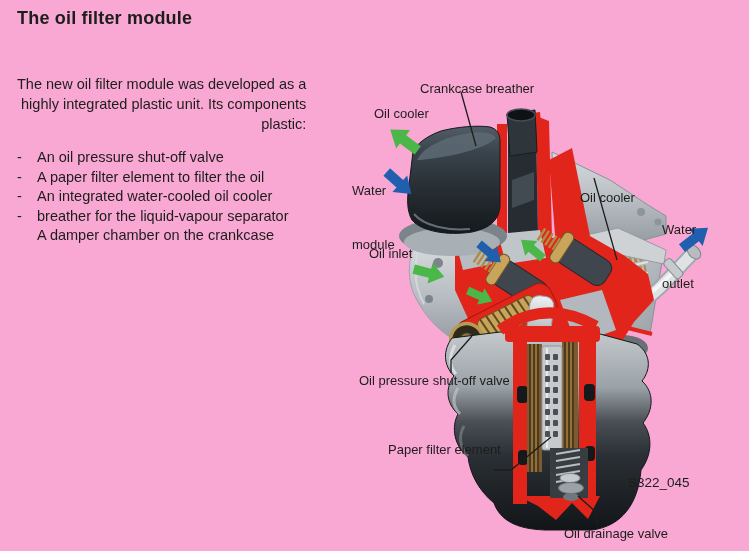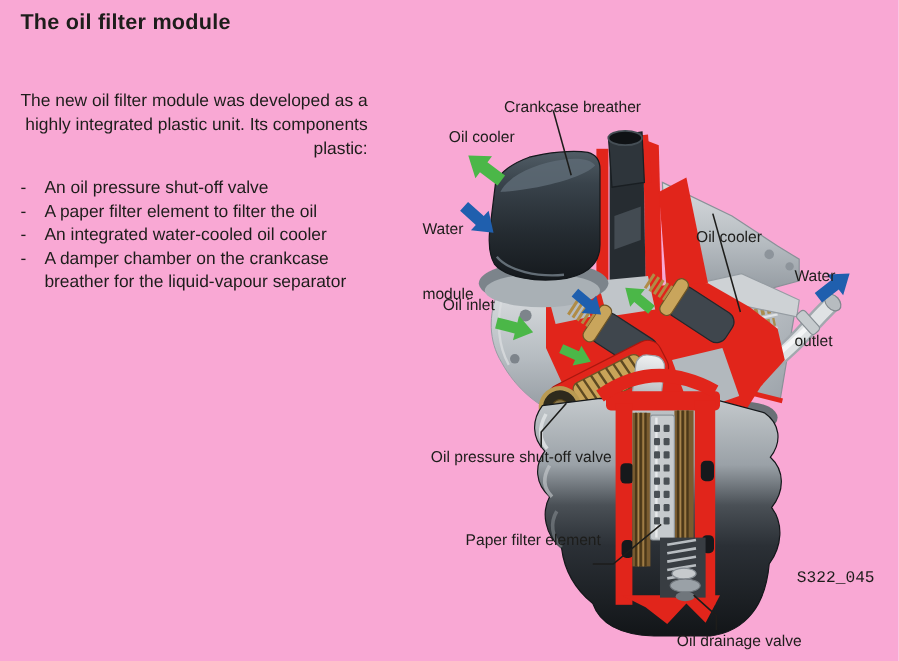--- a/index.html
+++ b/index.html
@@ -39,22 +39,22 @@
       <span class="dash">-</span>
       <span class="btext">A paper filter element to filter the oil</span>
     </div>
     <div class="bullet">
       <span class="dash">-</span>
       <span class="btext">An integrated water-cooled oil cooler</span>
     </div>
     <div class="bullet">
       <span class="dash">-</span>
       <span class="btext">
+        <span>breather for the liquid-vapour separator</span>
         <span>A damper chamber on the crankcase</span>
-        <span>breather for the liquid-vapour separator</span>
       </span>
     </div>
   </div>
 
   <svg class="fig" width="749" height="551" viewBox="0 0 749 551">
     <defs>
       <path id="arr" d="M -15 -4.5 L 1 -4.5 L 1 -10 L 15 0 L 1 10 L 1 4.5 L -15 4.5 Z"></path>
       <linearGradient id="gCover" x1="0" y1="0" x2="0" y2="1">
         <stop offset="0" stop-color="#515d66"></stop>
           <stop offset=".25" stop-color="#39434b"></stop>
@@ -264,16 +264,16 @@
     <span>module</span>
   </div>
   <div class="fig-label" style="left:580px;top:159px;margin-top:28px;">Oil cooler</div>
   <div class="fig-label" style="left:662px;top:186px;">
     <span>Water</span>
     <span>outlet</span>
   </div>
   <div class="fig-label" style="left:369px;top:243px;">Oil inlet</div>
   <div class="fig-label" style="left:359px;top:370px;">Oil pressure shut-off valve</div>
   <div class="fig-label" style="left:388px;top:439px;text-align:center;">Paper filter element</div>
-  <div class="fig-code" style="left:664px;top:475px;font-family:Liberation Mono, monospace;">S322_045</div>
+  <div class="fig-code" style="left:628px;top:475px;">S322_045</div>
   <div class="fig-label" style="left:552px;top:523px;margin-left:12px;">Oil drainage valve</div>
 
 </div>
 
 </body></html>

